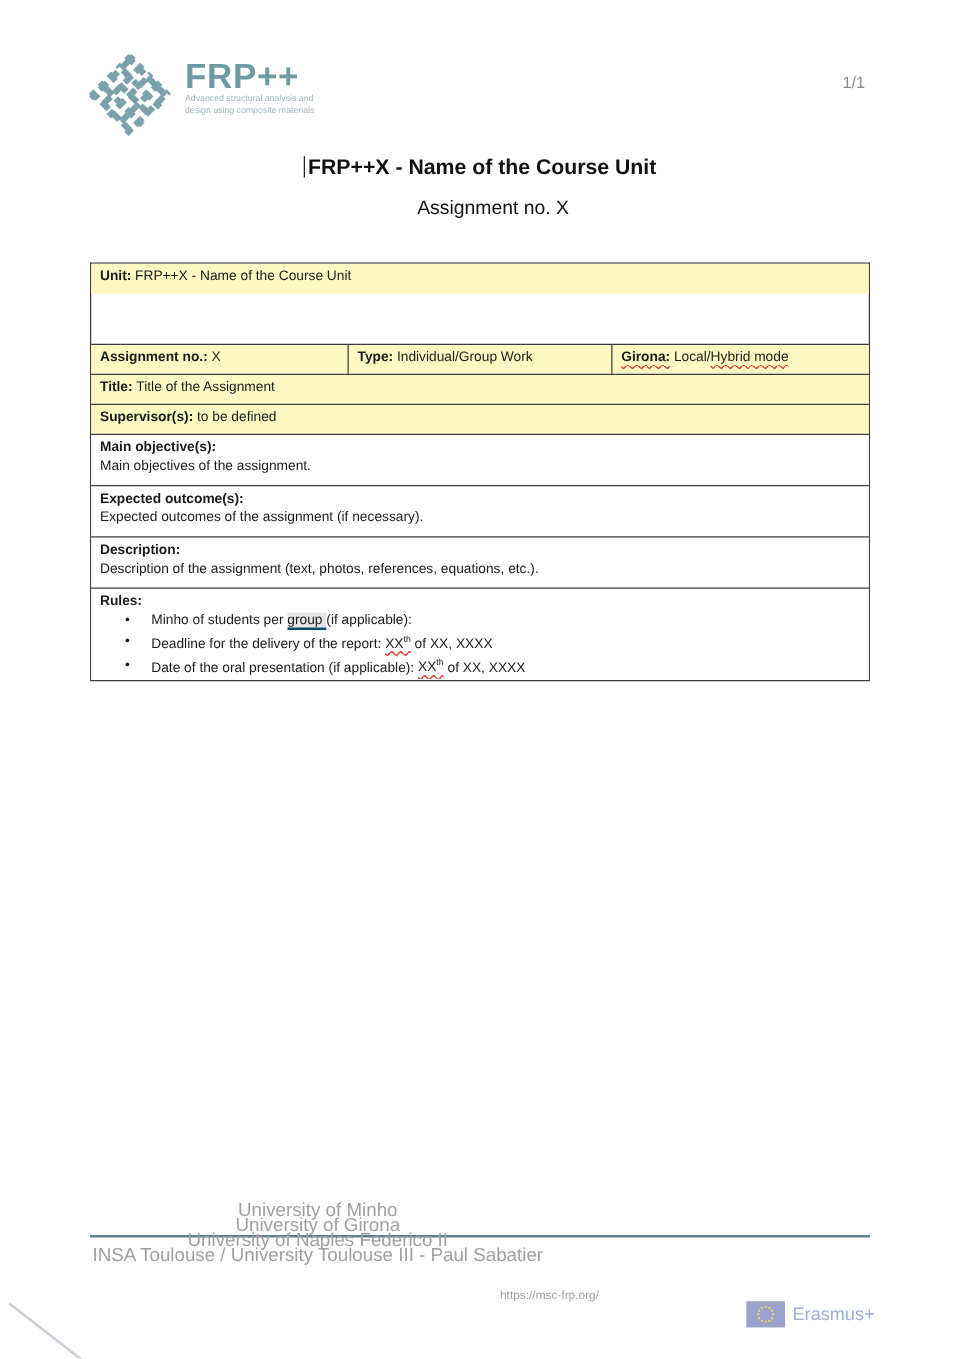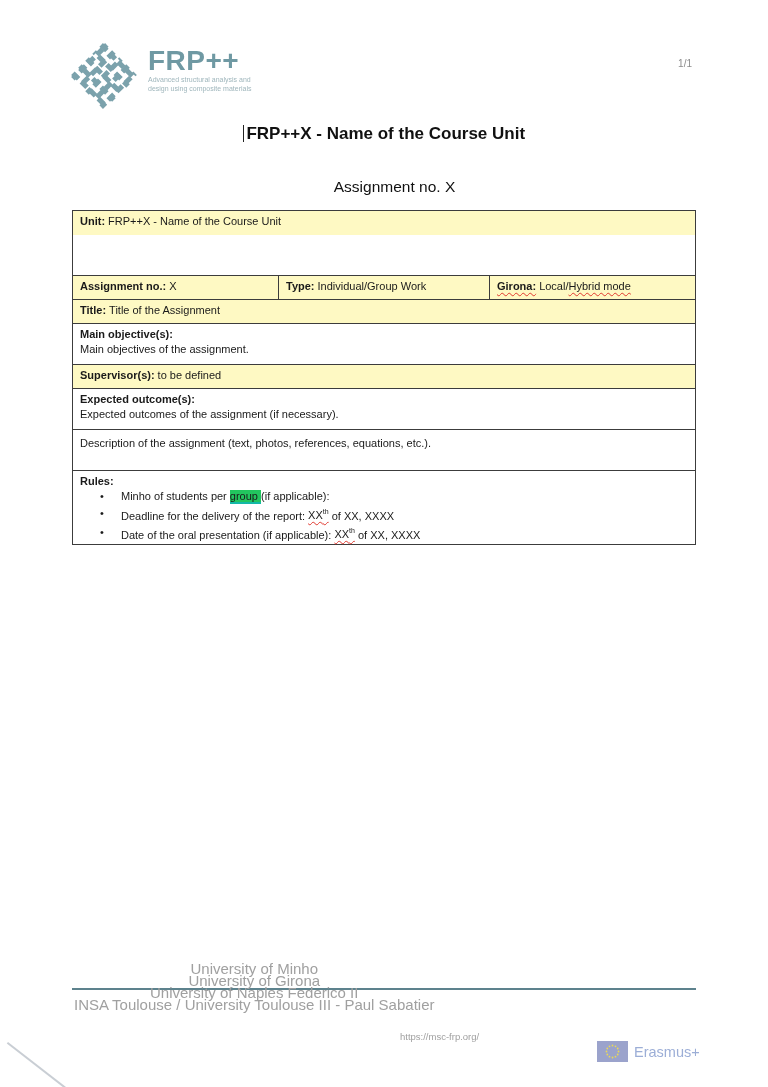--- a/index.html
+++ b/index.html
@@ -12,49 +12,49 @@
     color:#1a1a1a;
     overflow:hidden;
   }
 
   
   .logo { position:absolute; left:70px; top:42px; display:flex; align-items:flex-start; }
   .logo-icon { width:68px; height:68px; flex:0 0 auto; }
   .logo-textblock { margin-left:10px; margin-top:8px; }
   .logo-name { font-size:28px; font-weight:bold; color:#6f99a3; letter-spacing:0.5px; line-height:22px; }
   .logo-tag { font-size:7px; color:#9fb6bc; line-height:9px; margin-top:3px; }
-  .pagenum { position:absolute; top:58px; right:76px; font-size:10px; color:#8c8c8c; }
+  .pagenum { position:absolute; top:58px; right:76px; font-size:13px; color:#8c8c8c; }
 
   
   .doc-title { position:absolute; left:0; right:0; top:124px; text-align:center;
                font-size:17px; font-weight:bold; color:#111; }
   .caret { display:inline-block; width:1.5px; height:17px; background:#222;
            margin-right:2px; vertical-align:-3px; }
-  .doc-subtitle { position:absolute; left:0; right:0; top:178px; text-align:center;
+  .doc-subtitle { position:absolute; left:0; right:0; top:158px; text-align:center;
                   font-size:15.5px; color:#111;padding-left:21px; }
 
   
   .tbl { position:absolute; left:72px; top:210px; width:624px;
          border:1.4px solid #3c3c3c; font-size:11px; }
   .row { border-top:1.2px solid #3c3c3c; padding:4px 7px 3px 7px; background:#fff; }
   .row:first-child { border-top:none; }
   .row.shaded { background:#fef9c3; }
   .row.h1 { height:24px; }
   .row.h2 { height:41px; }
   .row.cells { display:flex; padding:0;margin-top:40px; }
   .cell { padding:4px 7px 3px 7px; }
   .cell + .cell { border-left:1.2px solid #3c3c3c; }
   .c1 { width:205px; } .c2 { width:211px; } .c3 { flex:1; }
   .lbl { font-weight:bold; padding-right:3px; }
   .val { }
   .line2 { margin-top:3px; }
   .misspell { text-decoration-line:underline; text-decoration-style:wavy;
               text-decoration-color:#e0392f; text-decoration-thickness:1px;
               text-underline-offset:2px; }
-  .grammar { background:#22c55e; border-bottom:2px solid #14b8a6; }
+  .grammar { background:#e5e5e5; border-bottom:2px solid #0c4a6e; }
   sup.ord { font-size:7px; vertical-align:super; }
 
   .rules-row { height:74px; padding-top:4px; }
   .bullet-line { display:flex; margin-top:2px; line-height:14.5px; }
   .bullet-dot { width:12px; text-align:center; margin-left:16px; margin-right:13px; flex:0 0 auto; }
 
   
   .footer-rule { position:absolute; left:72px; width:624px; top:988px; height:2px; background:#5d828d; }
   .footer-orgs { position:absolute; left:74px; top:963px; font-size:15px; color:#a0a0a0; line-height:12px;text-align:center; }
   .footer-url { position:absolute; left:400px; top:1031px; font-size:9.5px; color:#a0a0a0; }
@@ -112,35 +112,36 @@
     </div>
     <div class="cell c3">
       <span class="lbl misspell">Girona:</span><span class="val">Local/</span><span class="val misspell">Hybrid mode</span>
     </div>
   </div>
 
   <div class="row shaded h1">
     <span class="lbl">Title:</span><span class="val">Title of the Assignment</span>
   </div>
 
+  <div class="row shaded h1">
+    <span class="lbl">Supervisor(s):</span><span class="val">to be defined</span>
+  </div>
+
   <div class="row h2">
     <div class="lbl">Main objective(s):</div>
     <div class="line2">Main objectives of the assignment.</div>
-  </div>
-
-  <div class="row shaded h1">
-    <span class="lbl">Supervisor(s):</span><span class="val">to be defined</span>
   </div>
 
   <div class="row h2">
     <div class="lbl">Expected outcome(s):</div>
     <div class="line2">Expected outcomes of the assignment (if necessary).</div>
   </div>
 
   <div class="row h2">
+    <div class="lbl">Description:</div>
     <div class="line2">Description of the assignment (text, photos, references, equations, etc.).</div>
   </div>
 
   <div class="row rules-row">
     <div class="lbl">Rules:</div>
     <div class="bullet-line">
       <span class="bullet-dot">•</span>
       <span><span>Minho of students per </span><span class="grammar">group </span><span>(if applicable):</span></span>
     </div>
     <div class="bullet-line">

